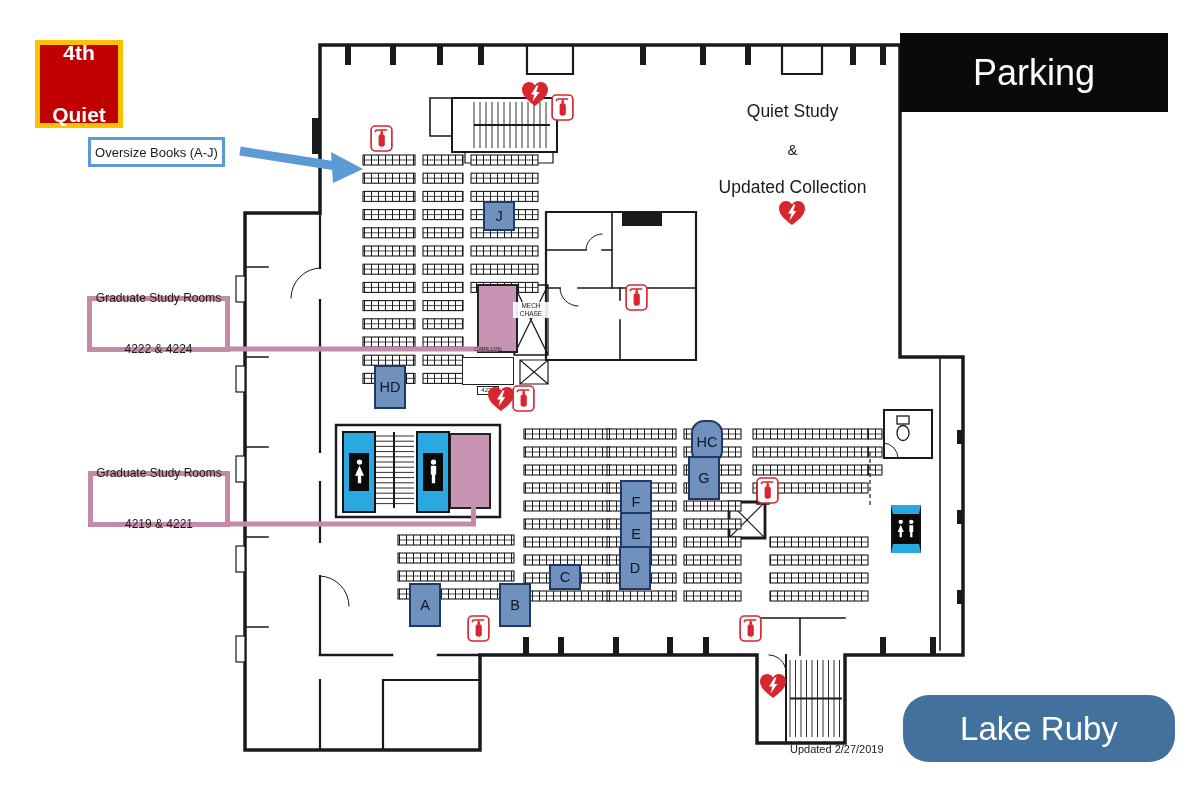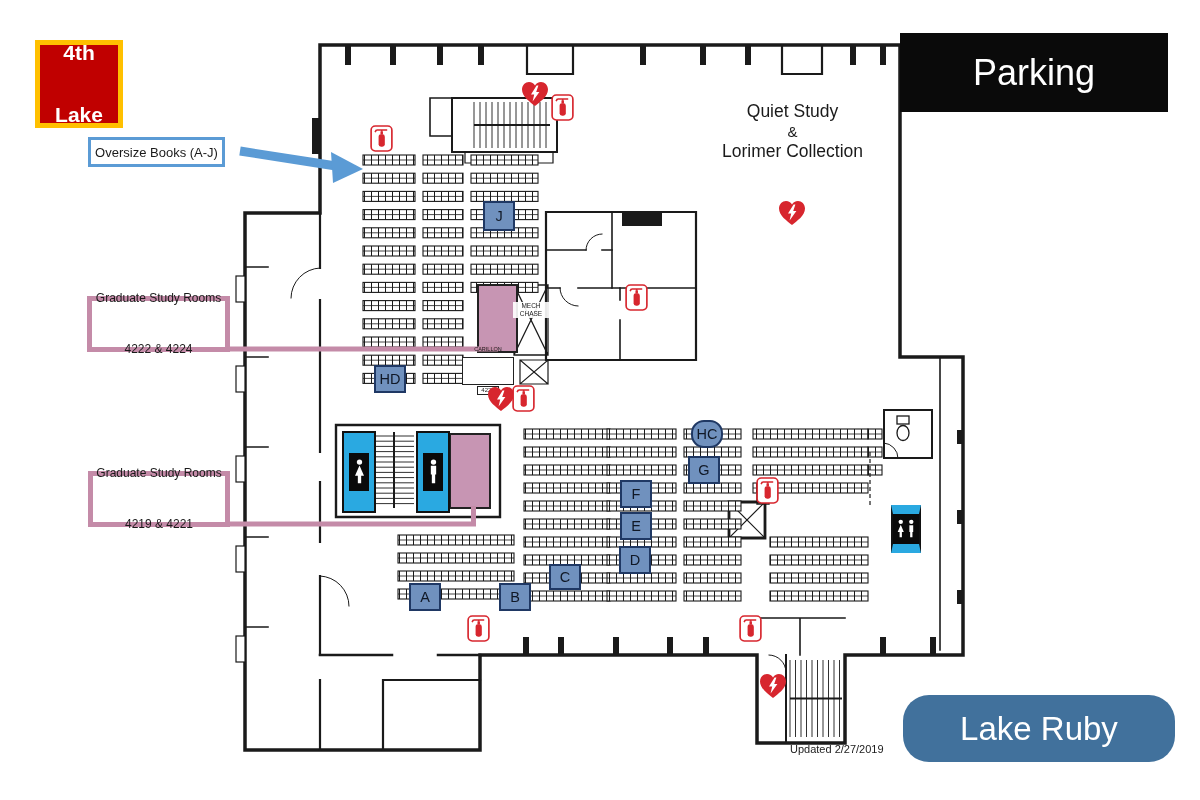--- a/index.html
+++ b/index.html
@@ -20,26 +20,26 @@
   .lake-ruby{left:903px;top:695px;width:272px;height:67px;background:#41719C;color:#fff;
     display:flex;align-items:center;justify-content:center;font-size:33px;border-radius:26px;}
 
   
   .callout{background:#fff;display:flex;flex-direction:column;align-items:center;justify-content:center;text-align:center;}
   .co-oversize{left:88px;top:137px;width:137px;height:30px;border:3.5px solid #5B9BD5;font-size:13px;}
   .co-grad-upper{left:87px;top:296px;width:143px;height:56px;border:5px solid #C48BA8;font-size:12px;line-height:1.6;}
   .co-grad-lower{left:88px;top:471px;width:142px;height:56px;border:5px solid #C48BA8;font-size:12px;line-height:1.6;}
 
   
-  .quiet-study{left:690px;top:101px;width:205px;display:flex;flex-direction:column;align-items:center;gap:1px;
+  .quiet-study{left:690px;top:101px;width:205px;display:flex;flex-direction:column;align-items:center;gap:19px;
     font-size:17.5px;color:#1a1a1a;text-align:center;}
   .quiet-study .amp{font-size:15px;}
 
   
-  .marker{position:absolute;width:32px;height:28px;background:#7091BE;border:2.5px solid #1F3864;
+  .marker{position:absolute;width:32px;height:44px;background:#7091BE;border:2.5px solid #1F3864;
     box-sizing:border-box;display:flex;align-items:center;justify-content:center;
     font-size:14.5px;color:#101826;}
   .m-j{left:483px;top:201px;height:30px;}
   .m-hd{left:374px;top:365px;}
   .m-hc{left:691px;top:420px;border-radius:13px;}
   .m-g{left:688px;top:456px;}
   .m-f{left:620px;top:480px;}
   .m-e{left:620px;top:512px;}
   .m-d{left:619px;top:546px;}
   .m-c{left:549px;top:564px;height:26px;}
@@ -379,41 +379,41 @@
       <g stroke="#1a1a1a" stroke-width="1.3" fill="none">
         <ellipse cx="903" cy="433" rx="6" ry="7.5"></ellipse>
         <rect x="897" y="416" width="12" height="8"></rect>
       </g>
       <path d="M870,452 V508" stroke="#1a1a1a" stroke-width="1.2" stroke-dasharray="4,3" fill="none"></path>
     </g>
   </svg>
 
   <div class="abs floor-badge">
     <span>4th</span>
-    <span>Lake</span>
+    <span>Quiet</span>
   </div>
   <div class="abs parking">Parking</div>
   <div class="abs lake-ruby">Lake Ruby</div>
 
   <div class="abs callout co-oversize">
     <span>Oversize Books (A-J)</span>
   </div>
   <div class="abs callout co-grad-upper">
     <span>Graduate Study Rooms</span>
     <span>4222 &amp; 4224</span>
   </div>
   <div class="abs callout co-grad-lower">
     <span>Graduate Study Rooms</span>
     <span>4219 &amp; 4221</span>
   </div>
 
   <div class="abs quiet-study">
     <span>Quiet Study</span>
     <span class="amp">&amp;</span>
-    <span>Lorimer Collection</span>
+    <span>Updated Collection</span>
   </div>
 
   <div class="abs mech-chase">MECH
 CHASE</div>
   <div class="abs carillon">
     <span class="cname">CARILLON</span>
     <span class="cnum">4223</span>
   </div>
 
   <div class="marker m-j">J</div>

